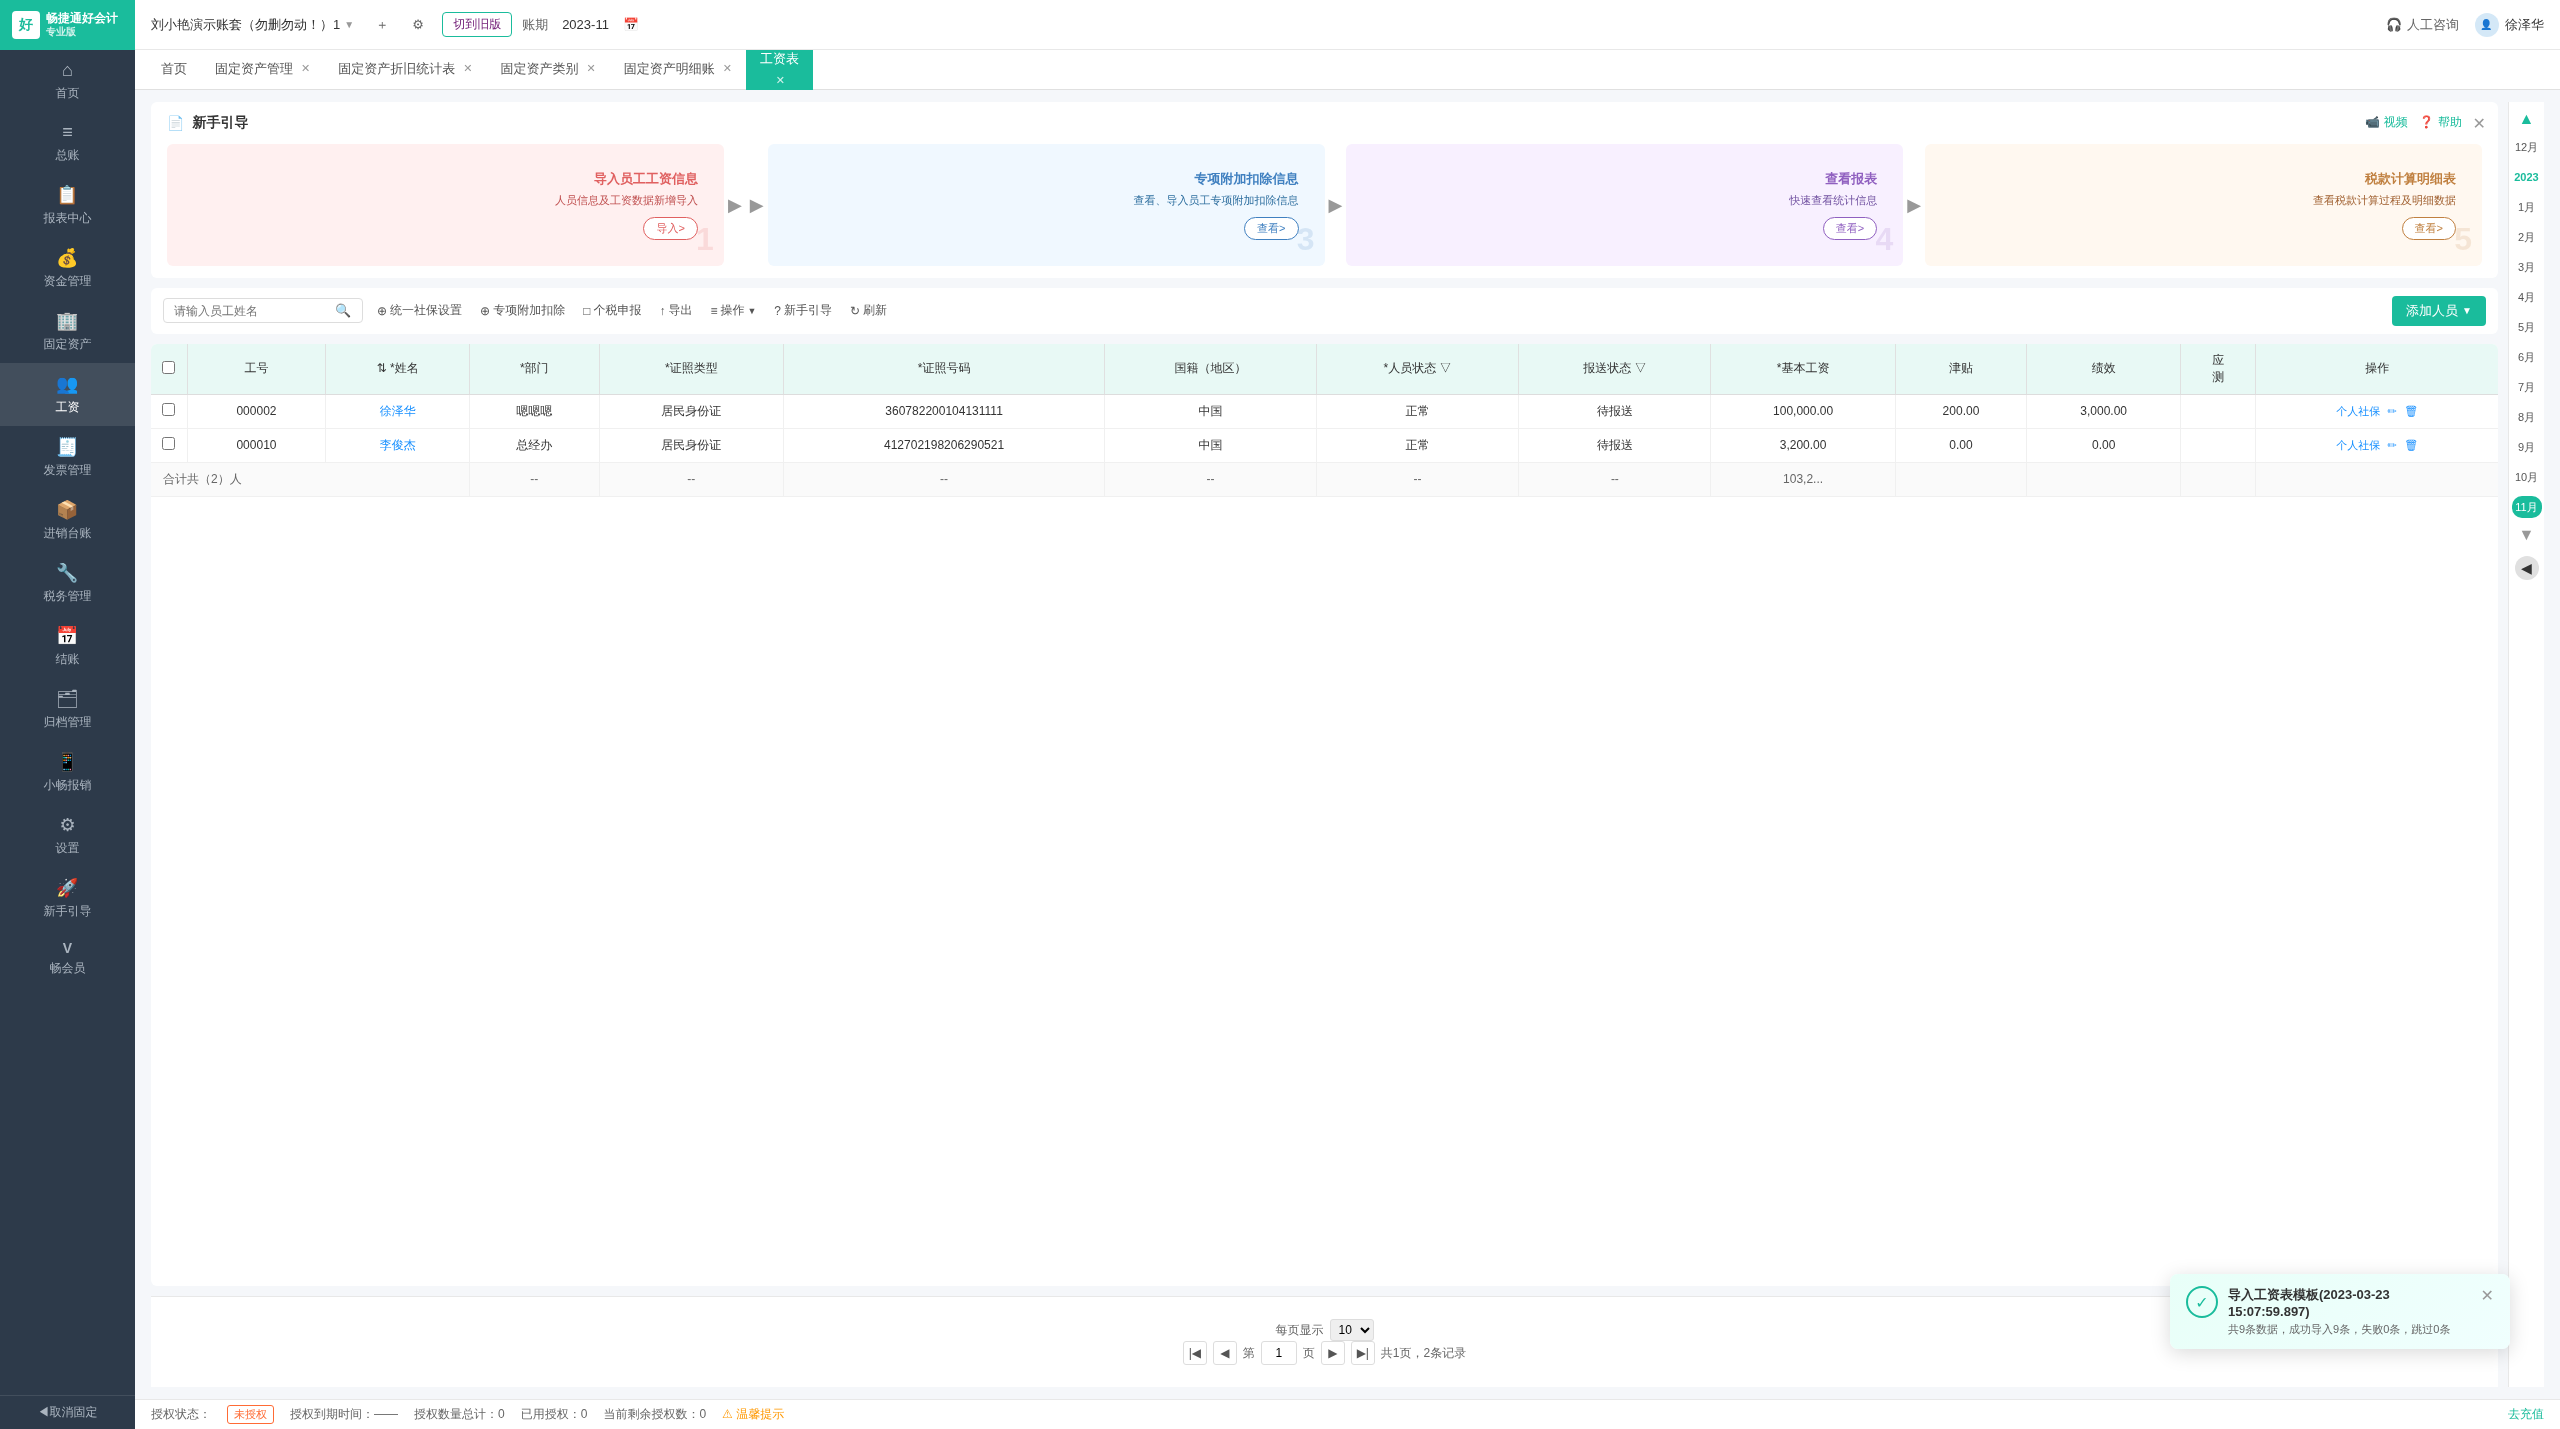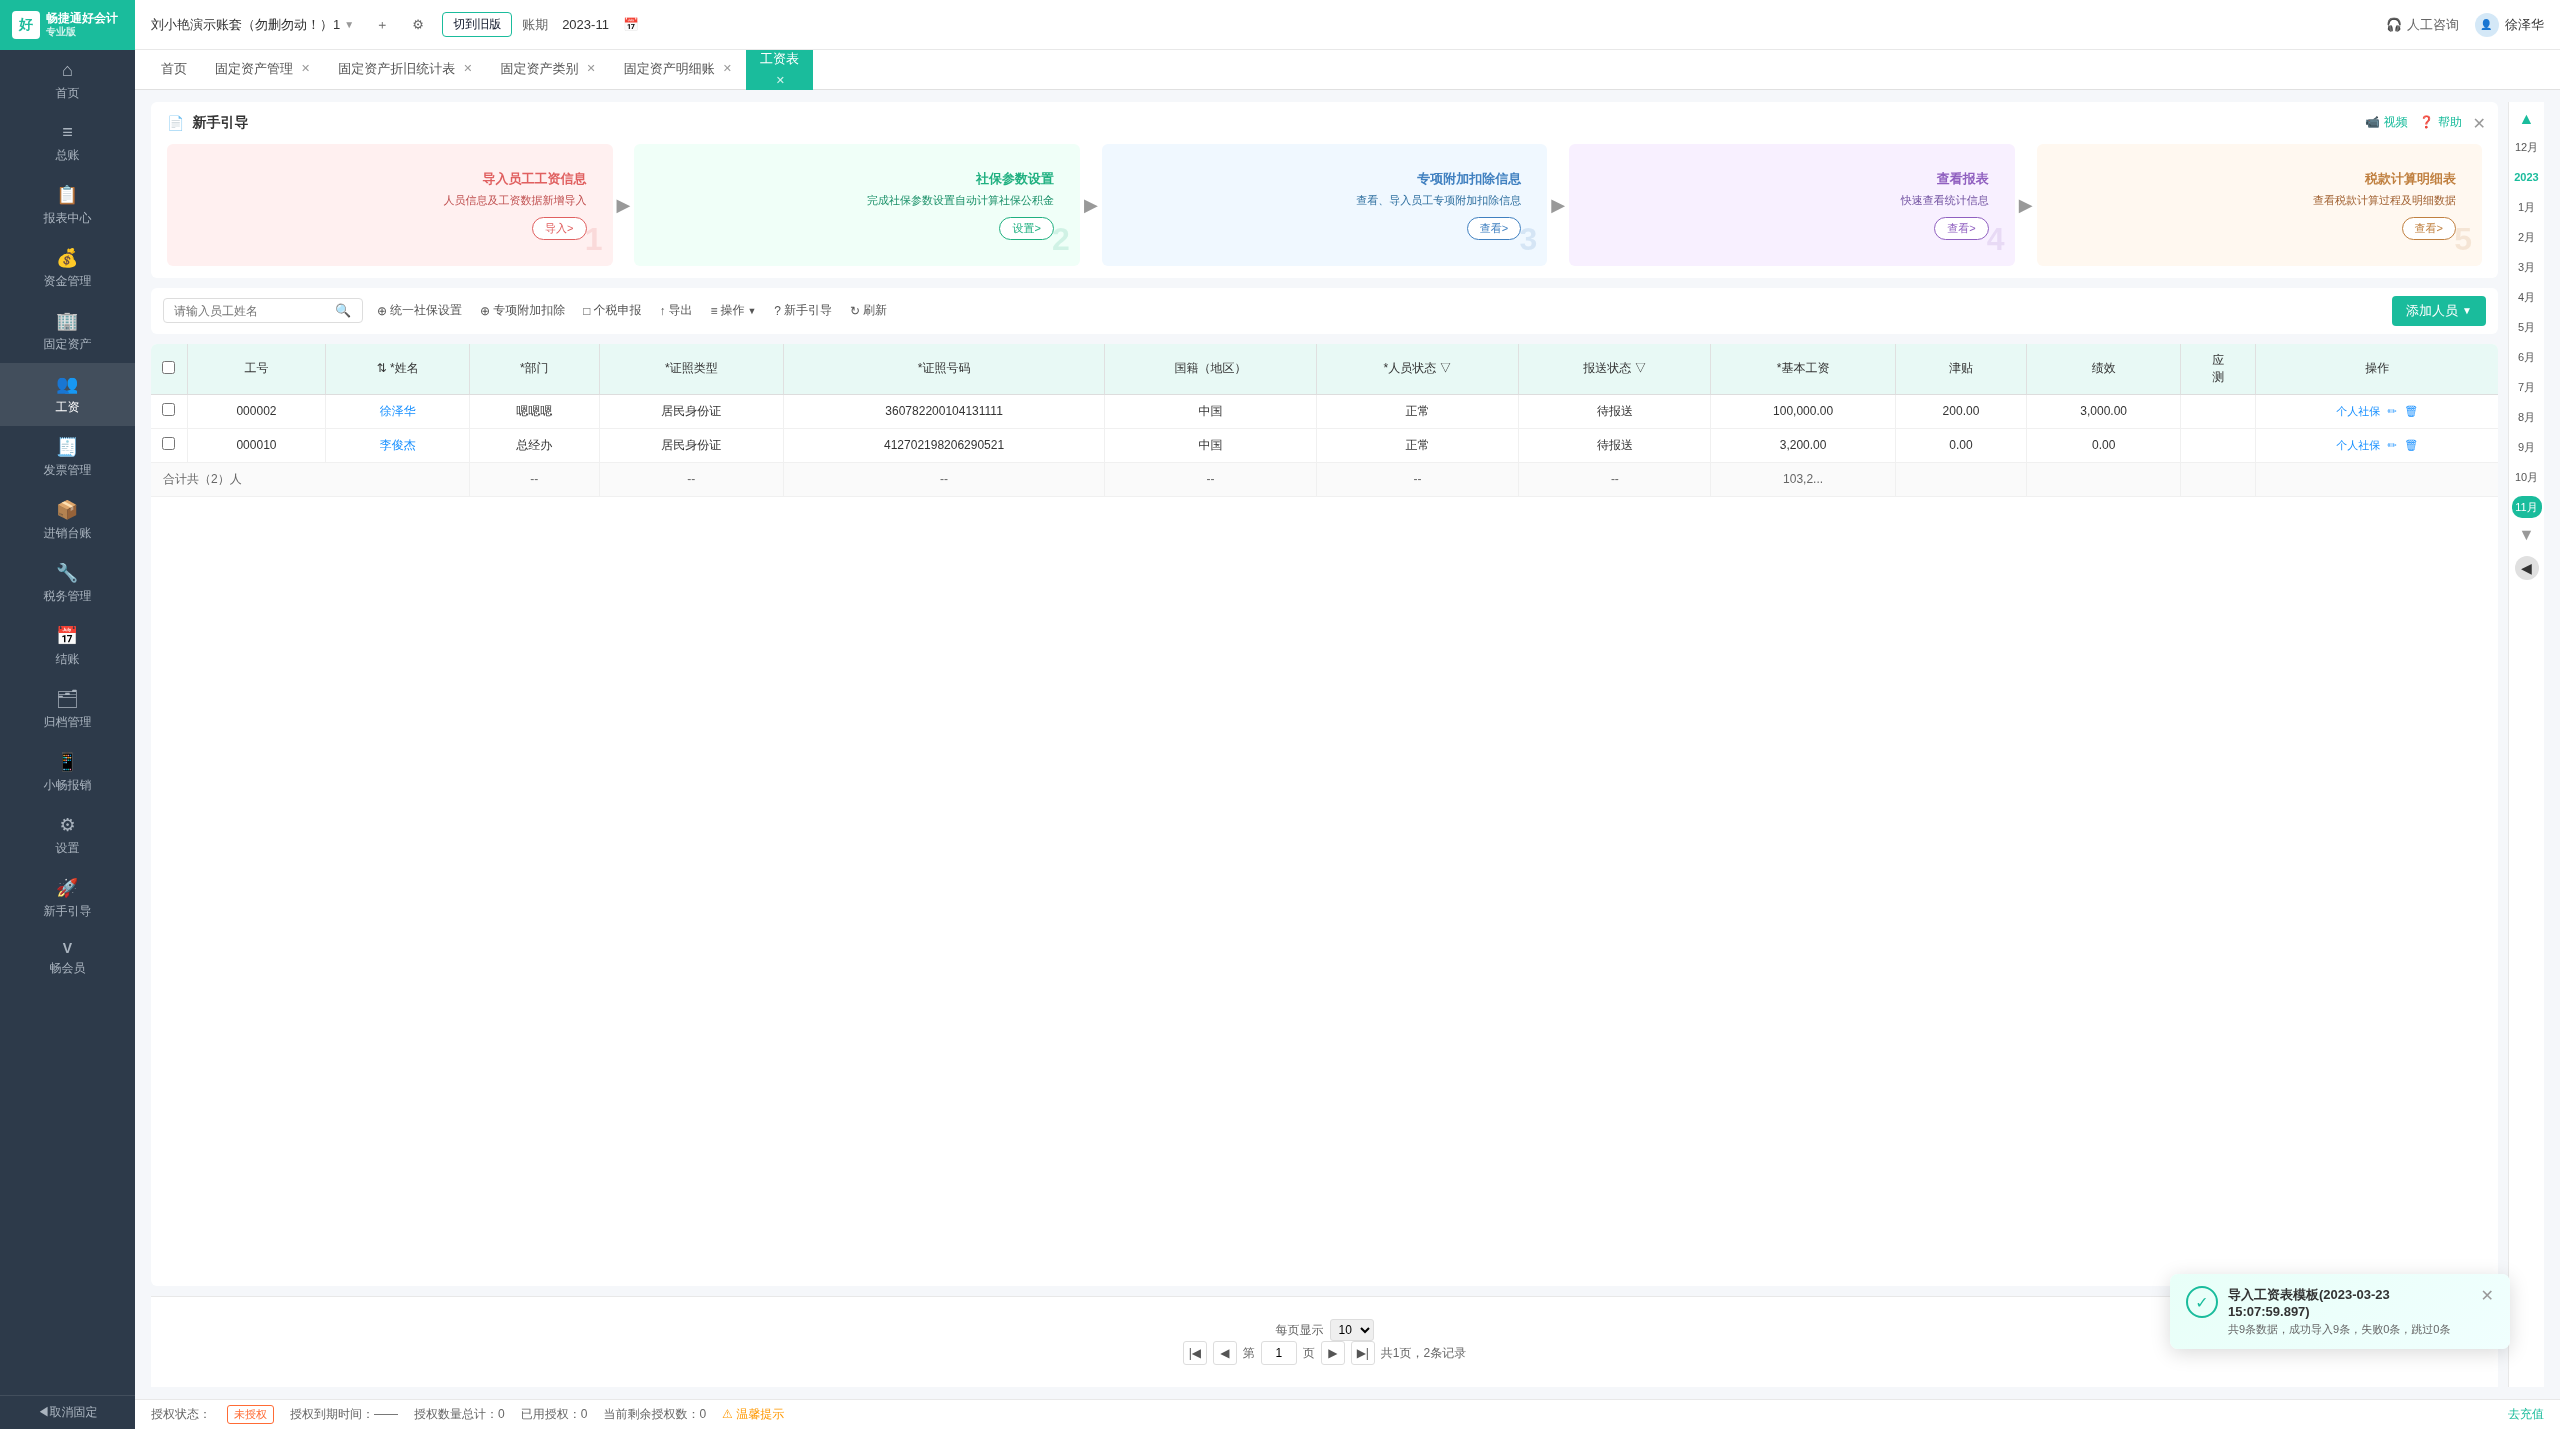--- a/index.html
+++ b/index.html
@@ -86,21 +86,21 @@
     }
     .top-bar .account-selector .chevron { color: #999; font-size: 10px; }
     .top-bar-actions { display: flex; align-items: center; gap: 8px; margin-left: 4px; }
     .top-bar-actions .icon-btn {
       width: 28px; height: 28px;
       display: flex; align-items: center; justify-content: center;
       cursor: pointer; color: #666; border-radius: 4px;
     }
     .version-btn {
       border: 1px solid #1abc9c;
-      color: #0f172a;
+      color: #701a75;
       padding: 3px 10px;
       border-radius: 4px;
       font-size: 12px;
       cursor: pointer;
     }
     .period-label { font-size: 13px; color: #666; }
     .period-value { font-size: 13px; color: #333; margin-left: 4px; }
     .period-icon { color: #1abc9c; margin-left: 4px; cursor: pointer; }
     .top-bar-right { margin-left: auto; display: flex; align-items: center; gap: 16px; }
     .ai-consult { display: flex; align-items: center; gap: 4px; color: #666; font-size: 13px; cursor: pointer; }
@@ -581,26 +581,20 @@
         <div class="guide-steps">
 
           <div class="guide-step step-1">
             <div class="guide-step-title">导入员工工资信息</div>
             <div class="guide-step-desc">人员信息及工资数据新增导入</div>
             <div class="guide-step-btn">导入&gt;</div>
             <div class="guide-step-num">1</div>
           </div>
           <div class="guide-arrow">▶</div>
 
-          <div class="guide-step step-2">
-            <div class="guide-step-title">社保参数设置</div>
-            <div class="guide-step-desc">完成社保参数设置自动计算社保公积金</div>
-            <div class="guide-step-btn">设置&gt;</div>
-            <div class="guide-step-num">2</div>
-          </div>
           <div class="guide-arrow">▶</div>
 
           <div class="guide-step step-3">
             <div class="guide-step-title">专项附加扣除信息</div>
             <div class="guide-step-desc">查看、导入员工专项附加扣除信息</div>
             <div class="guide-step-btn">查看&gt;</div>
             <div class="guide-step-num">3</div>
           </div>
           <div class="guide-arrow">▶</div>
 

